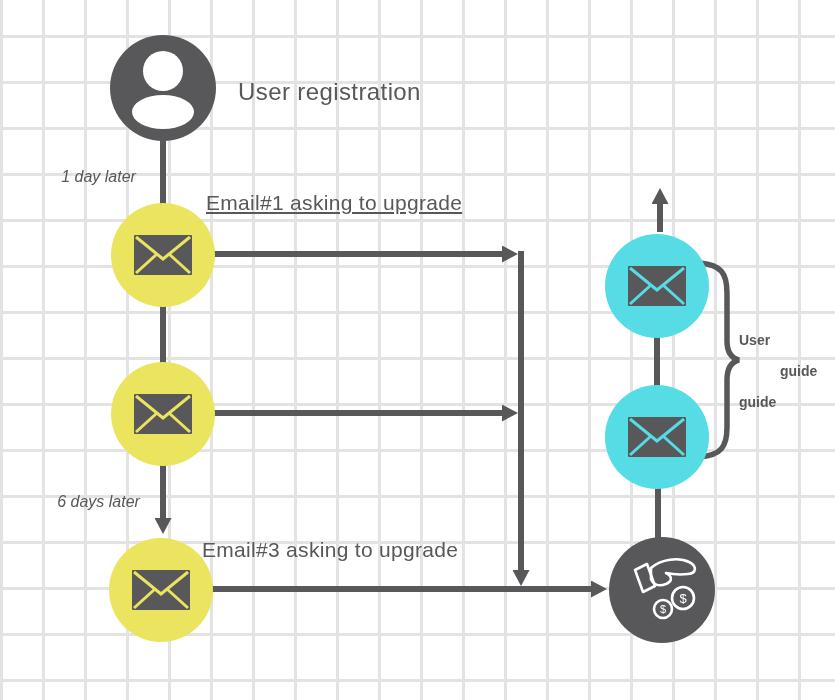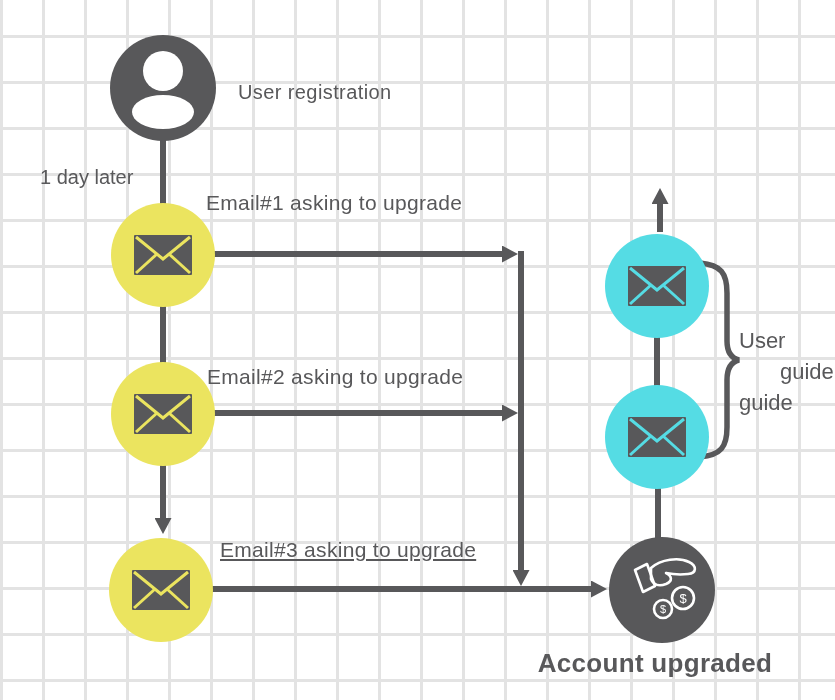--- a/index.html
+++ b/index.html
@@ -23,25 +23,25 @@
     position: absolute;
     border-radius: 50%;
     display: flex;
     align-items: center;
     justify-content: center;
   }
   .circle.dark   { background: #58585a; }
   .circle.yellow { background: #ebe45f; }
   .circle.cyan   { background: #55dce4; }
   .lbl { position: absolute; color: #58585a; white-space: nowrap; }
-  .lbl-title   { font-size: 20px; line-height: 32px; letter-spacing: 0.4px; }
+  .lbl-title   { font-size: 24px; line-height: 32px; letter-spacing: 0.4px; }
   .lbl-email   { font-size: 21px; line-height: 26px; letter-spacing: 0.3px; }
-  .lbl-delay   { font-size: 20px; line-height: 20px; text-align: left; width: 117px; }
+  .lbl-delay   { font-size: 16px; line-height: 20px; text-align: center; width: 117px; font-style: italic; }
   .lbl-account { font-size: 26px; line-height: 32px; font-weight: 600; text-align: center; width: 310px; letter-spacing: 0.3px; }
-  .lbl-guide   { font-size: 22px; line-height: 31px; }
+  .lbl-guide   { font-size: 14px; line-height: 31px; font-weight: bold; }
 </style>
 </head>
 <body>
 
 <div class="canvas">
 
   <svg class="connectors" width="835" height="700" viewBox="0 0 835 700">
     <defs>
       <marker id="ah" markerUnits="userSpaceOnUse" markerWidth="16" markerHeight="17" viewBox="0 0 16 17" refX="0" refY="8.5" orient="auto">
         <path d="M0,0 L16,8.5 L0,17 Z" fill="#58585a"></path>
@@ -65,50 +65,50 @@
 
   <div class="circle dark" style="left:110px; top:35px; width:106px; height:106px;">
     <svg width="106" height="106" viewBox="0 0 106 106">
       <circle cx="53" cy="36" r="20" fill="#ffffff"></circle>
       <ellipse cx="53" cy="77" rx="31" ry="17" fill="#ffffff"></ellipse>
     </svg>
   </div>
   <div class="lbl lbl-title" style="left:238px; top:76px;">User registration</div>
 
   <div class="lbl lbl-delay" style="left:40px; top:167px;">1 day later</div>
+  <div class="lbl lbl-delay" style="left:40px; top:492px;">6 days later</div>
 
   <div class="circle yellow" style="left:111px; top:203px; width:104px; height:104px;">
     <svg width="58" height="40" viewBox="0 0 58 40">
       <rect x="0" y="0" width="58" height="40" rx="1" fill="#58585a"></rect>
       <polyline points="2,2 29,24 56,2" fill="none" stroke="#ebe45f" stroke-width="3"></polyline>
       <line x1="2" y1="38" x2="23" y2="19" stroke="#ebe45f" stroke-width="3"></line>
       <line x1="56" y1="38" x2="35" y2="19" stroke="#ebe45f" stroke-width="3"></line>
     </svg>
   </div>
-  <div class="lbl lbl-email" style="left:206px; top:190px;">Email#1 asking to upgrade</div>
+  <div class="lbl lbl-email" style="left:206px; top:190px;text-decoration:underline;">Email#1 asking to upgrade</div>
 
   <div class="circle yellow" style="left:111px; top:362px; width:104px; height:104px;">
     <svg width="58" height="40" viewBox="0 0 58 40">
       <rect x="0" y="0" width="58" height="40" rx="1" fill="#58585a"></rect>
       <polyline points="2,2 29,24 56,2" fill="none" stroke="#ebe45f" stroke-width="3"></polyline>
       <line x1="2" y1="38" x2="23" y2="19" stroke="#ebe45f" stroke-width="3"></line>
       <line x1="56" y1="38" x2="35" y2="19" stroke="#ebe45f" stroke-width="3"></line>
     </svg>
   </div>
-  <div class="lbl lbl-email" style="left:207px; top:364px;">Email#2 asking to upgrade</div>
 
   <div class="circle yellow" style="left:109px; top:538px; width:104px; height:104px;">
     <svg width="58" height="40" viewBox="0 0 58 40">
       <rect x="0" y="0" width="58" height="40" rx="1" fill="#58585a"></rect>
       <polyline points="2,2 29,24 56,2" fill="none" stroke="#ebe45f" stroke-width="3"></polyline>
       <line x1="2" y1="38" x2="23" y2="19" stroke="#ebe45f" stroke-width="3"></line>
       <line x1="56" y1="38" x2="35" y2="19" stroke="#ebe45f" stroke-width="3"></line>
     </svg>
   </div>
-  <div class="lbl lbl-email" style="left:220px; top:537px;text-decoration:underline;">Email#3 asking to upgrade</div>
+  <div class="lbl lbl-email" style="left:202px; top:537px;">Email#3 asking to upgrade</div>
 
   <div class="circle cyan" style="left:605px; top:234px; width:104px; height:104px;">
     <svg width="58" height="40" viewBox="0 0 58 40">
       <rect x="0" y="0" width="58" height="40" rx="1" fill="#58585a"></rect>
       <polyline points="2,2 29,24 56,2" fill="none" stroke="#55dce4" stroke-width="3"></polyline>
       <line x1="2" y1="38" x2="23" y2="19" stroke="#55dce4" stroke-width="3"></line>
       <line x1="56" y1="38" x2="35" y2="19" stroke="#55dce4" stroke-width="3"></line>
     </svg>
   </div>
   <div class="circle cyan" style="left:605px; top:385px; width:104px; height:104px;">
@@ -131,15 +131,14 @@
         <path d="M14,21 L26,15 L34,37 L22,43 Z"></path>
         <path d="M30,19 C40,10 58,8 68,13 C76,17 76,24 67,25 C58,26 50,25 45,24
                  C51,27 52,32 45,35 C37,38 32,35 30,30 Z"></path>
         <circle cx="62" cy="49" r="11"></circle>
         <circle cx="42" cy="60" r="9"></circle>
       </g>
       <text x="62" y="54" font-size="13" fill="#ffffff" text-anchor="middle" font-family="Liberation Sans, sans-serif">$</text>
       <text x="42" y="64" font-size="11" fill="#ffffff" text-anchor="middle" font-family="Liberation Sans, sans-serif">$</text>
     </svg>
   </div>
-  <div class="lbl lbl-account" style="left:500px; top:647px;">Account upgraded</div>
 
 </div>
 
 </body></html>

